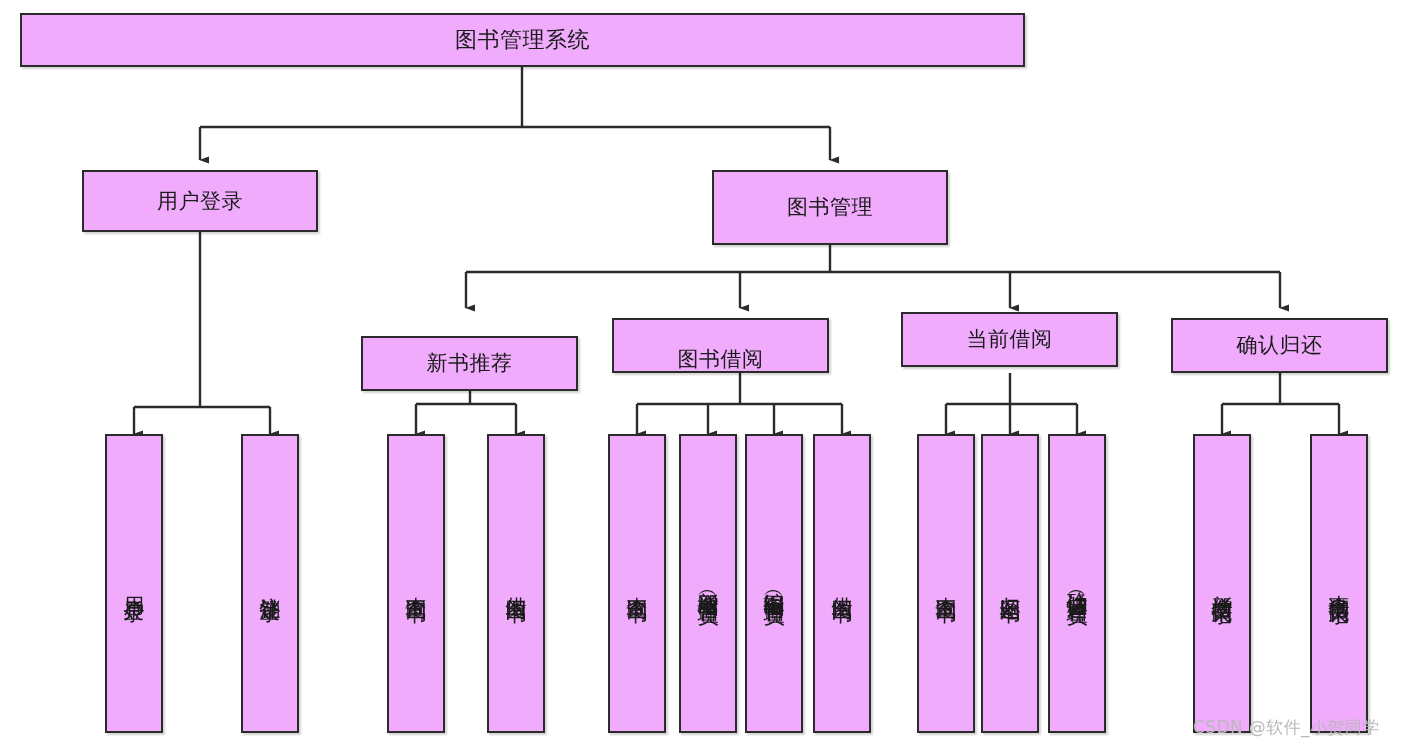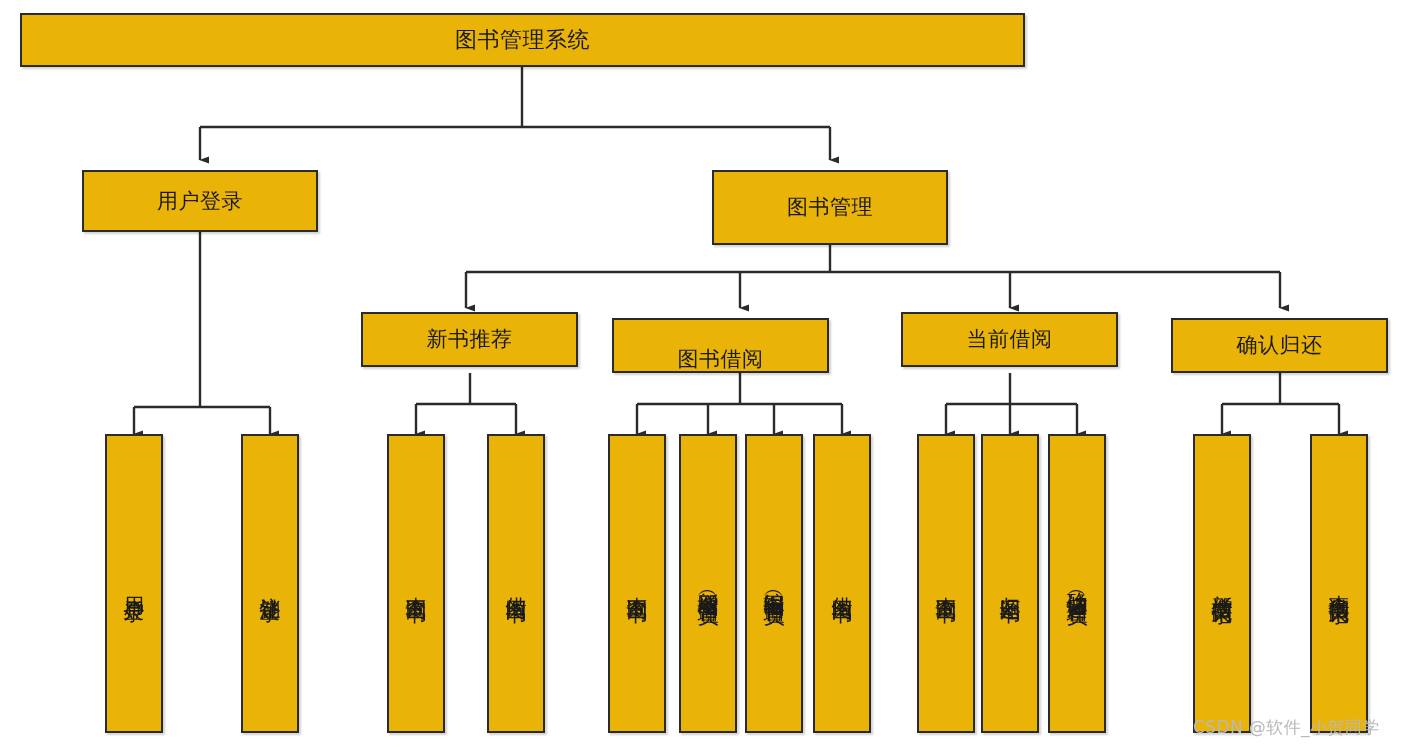--- a/index.html
+++ b/index.html
@@ -22,21 +22,21 @@
     position: absolute;
     left: 0;
     top: 0;
     width: 1405px;
     height: 747px;
     pointer-events: none;
   }
   .node {
     position: absolute;
     box-sizing: border-box;
-    background: #eab308;
+    background: #f0abfc;
     border: 2px solid #2b2b2b;
     display: flex;
     align-items: center;
     justify-content: center;
     box-shadow: 2px 2px 2px rgba(0,0,0,0.18);
   }
   .node .label {
     color: #1a1a1a;
     font-size: 21px;
     line-height: 1.15;
@@ -119,21 +119,21 @@
     <span class="label">图书管理系统</span>
   </div>
 
   <div class="node" style="left:82px; top:170px; width:236px; height:62px;">
     <span class="label">用户登录</span>
   </div>
   <div class="node" style="left:712px; top:170px; width:236px; height:75px;">
     <span class="label">图书管理</span>
   </div>
 
-  <div class="node" style="left:361px; top:312px; width:217px; height:55px;">
+  <div class="node" style="left:361px; top:336px; width:217px; height:55px;">
     <span class="label">新书推荐</span>
   </div>
   <div class="node" style="left:612px; top:318px; width:217px; height:55px;align-items:flex-end;">
     <span class="label">图书借阅</span>
   </div>
   <div class="node" style="left:901px; top:312px; width:217px; height:55px;align-items:center;">
     <span class="label">当前借阅</span>
   </div>
   <div class="node" style="left:1171px; top:318px; width:217px; height:55px;">
     <span class="label">确认归还</span>

